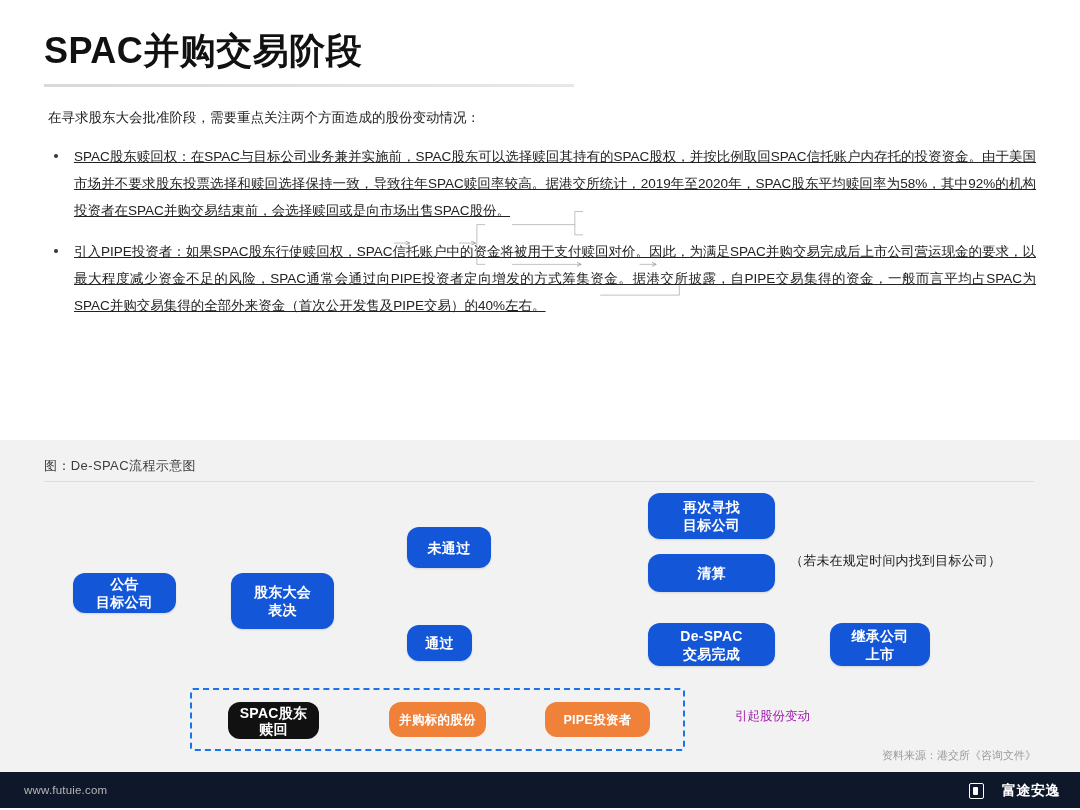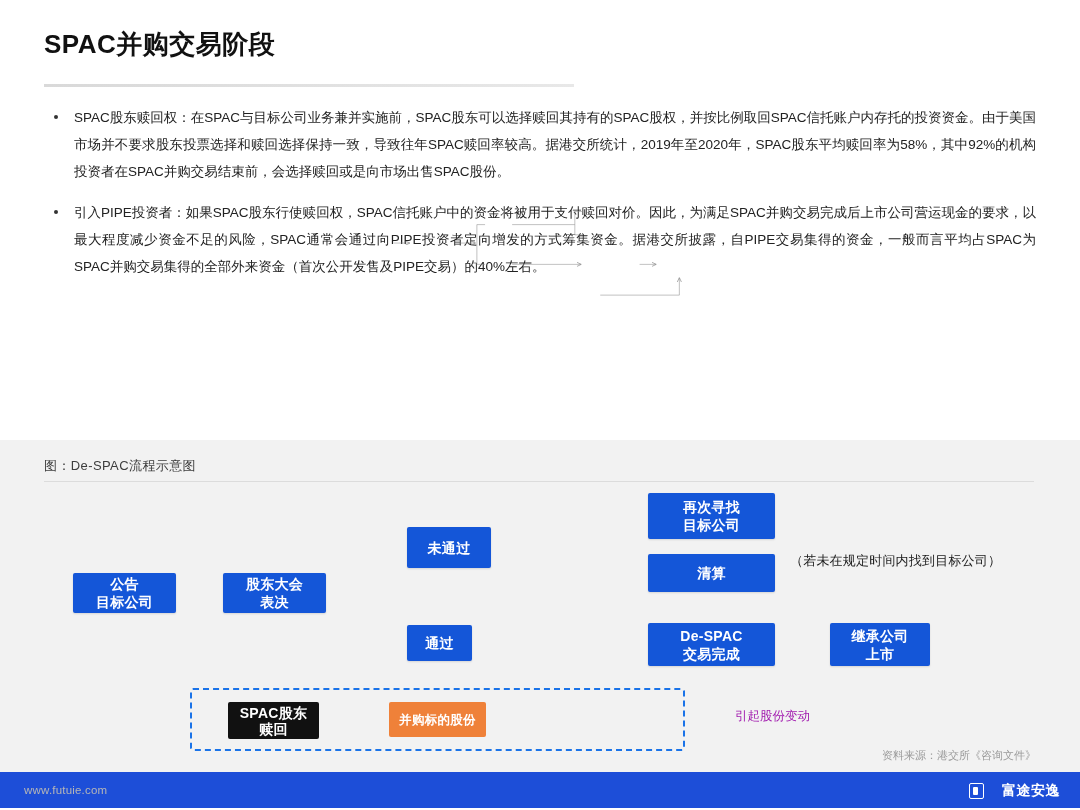--- a/index.html
+++ b/index.html
@@ -14,21 +14,21 @@
     font-family: "Liberation Sans", "DejaVu Sans", sans-serif;
     overflow: hidden;
     position: relative;
   }
 
   
   .page-title {
     position: absolute;
     left: 44px;
     top: 30px;
-    font-size: 26px;
+    font-size: 36px;
     font-weight: 700;
     color: #111111;
     letter-spacing: 0.5px;
     line-height: 1.15;
   }
   .title-rule {
     position: absolute;
     left: 44px;
     top: 84px;
     width: 530px;
@@ -61,20 +61,21 @@
     list-style: none;
   }
   .bullet-item {
     position: relative;
     padding-left: 26px;
     margin-bottom: 14px;
     font-size: 13.5px;
     line-height: 27px;
     color: #222222;
     text-align: justify;
+    text-decoration: underline;
   }
   .bullet-item .dot {
     position: absolute;
     left: 6px;
     top: 11px;
     width: 4px;
     height: 4px;
     background: #333333;
     border-radius: 50%;
   }
@@ -117,21 +118,21 @@
     position: absolute;
     left: 0;
     top: 0;
     width: 1080px;
     height: 332px;
     pointer-events: none;
   }
 
   .node {
     position: absolute;
-    border-radius: 2px;
+    border-radius: 12px;
     display: flex;
     align-items: center;
     justify-content: center;
     text-align: center;
     color: #ffffff;
     font-size: 14px;
     font-weight: 700;
     line-height: 18px;
     letter-spacing: 0.3px;
     box-sizing: border-box;
@@ -143,21 +144,21 @@
   }
   .node.orange {
     background: #ef8139;
   }
   .node.black {
     background: #111111;
   }
   .node .line2 { display: block; }
 
   .n-announce   { left: 73px;  top: 573px; width: 103px; height: 40px; }
-  .n-meeting    { left: 223px; top: 573px; width: 103px; height: 40px; }
+  .n-meeting    { left: 231px; top: 573px; width: 103px; height: 56px; }
   .n-fail       { left: 407px; top: 527px; width: 84px;  height: 41px; }
   .n-pass       { left: 407px; top: 625px; width: 65px;  height: 36px; }
   .n-research   { left: 648px; top: 493px; width: 127px; height: 46px; }
   .n-liquidate  { left: 648px; top: 554px; width: 127px; height: 38px; }
   .n-despac     { left: 648px; top: 623px; width: 127px; height: 43px; }
   .n-successor  { left: 830px; top: 623px; width: 100px; height: 43px; }
 
   .n-redeem     { left: 228px; top: 702px; width: 91px;  height: 37px; font-size: 14px; line-height: 16px; }
   .n-shares     { left: 389px; top: 702px; width: 97px;  height: 35px; font-size: 12.5px; }
   .n-pipe       { left: 545px; top: 702px; width: 105px; height: 35px; font-size: 12.5px; }
@@ -199,21 +200,21 @@
     white-space: nowrap;
   }
 
   
   .footer {
     position: absolute;
     left: 0;
     top: 772px;
     width: 1080px;
     height: 36px;
-    background: #1d4ed8;
+    background: #0f172a;
   }
   .footer-url {
     position: absolute;
     left: 24px;
     top: 12px;
     font-size: 11.5px;
     color: #b6b6b6;
     letter-spacing: 0.2px;
   }
   .footer-brand {
@@ -249,20 +250,21 @@
     letter-spacing: 0.5px;
   }
 </style>
 </head>
 <body>
 
 <div class="page-title">SPAC并购交易阶段</div>
 <div class="title-rule"></div>
 
 <div class="body-copy">
+  <p class="para">在寻求股东大会批准阶段，需要重点关注两个方面造成的股份变动情况：</p>
 
   <ul class="bullet-list">
     <li class="bullet-item">
       <span class="dot"></span>
       <span>SPAC股东赎回权：在SPAC与目标公司业务兼并实施前，SPAC股东可以选择赎回其持有的SPAC股权，并按比例取回SPAC信托账户内存托的投资资金。由于美国市场并不要求股东投票选择和赎回选择保持一致，导致往年SPAC赎回率较高。据港交所统计，2019年至2020年，SPAC股东平均赎回率为58%，其中92%的机构投资者在SPAC并购交易结束前，会选择赎回或是向市场出售SPAC股份。</span>
     </li>
     <li class="bullet-item">
       <span class="dot"></span>
       <span>引入PIPE投资者：如果SPAC股东行使赎回权，SPAC信托账户中的资金将被用于支付赎回对价。因此，为满足SPAC并购交易完成后上市公司营运现金的要求，以最大程度减少资金不足的风险，SPAC通常会通过向PIPE投资者定向增发的方式筹集资金。据港交所披露，自PIPE交易集得的资金，一般而言平均占SPAC为SPAC并购交易集得的全部外来资金（首次公开发售及PIPE交易）的40%左右。</span>
     </li>
@@ -357,20 +359,23 @@
     <span>
       <span>SPAC股东</span>
       <span class="line2">赎回</span>
     </span>
   </div>
 
   <div class="node orange n-shares">
     <span>并购标的股份</span>
   </div>
 
+  <div class="node orange n-pipe">
+    <span>PIPE投资者</span>
+  </div>
 
   <div class="note-text">（若未在规定时间内找到目标公司）</div>
   <div class="change-label">引起股份变动</div>
   <div class="source-text">资料来源：港交所《咨询文件》</div>
 </div>
 
 <div class="footer">
   <div class="footer-url">www.futuie.com</div>
   <div class="footer-brand">
     <span class="brand-mark"></span>

